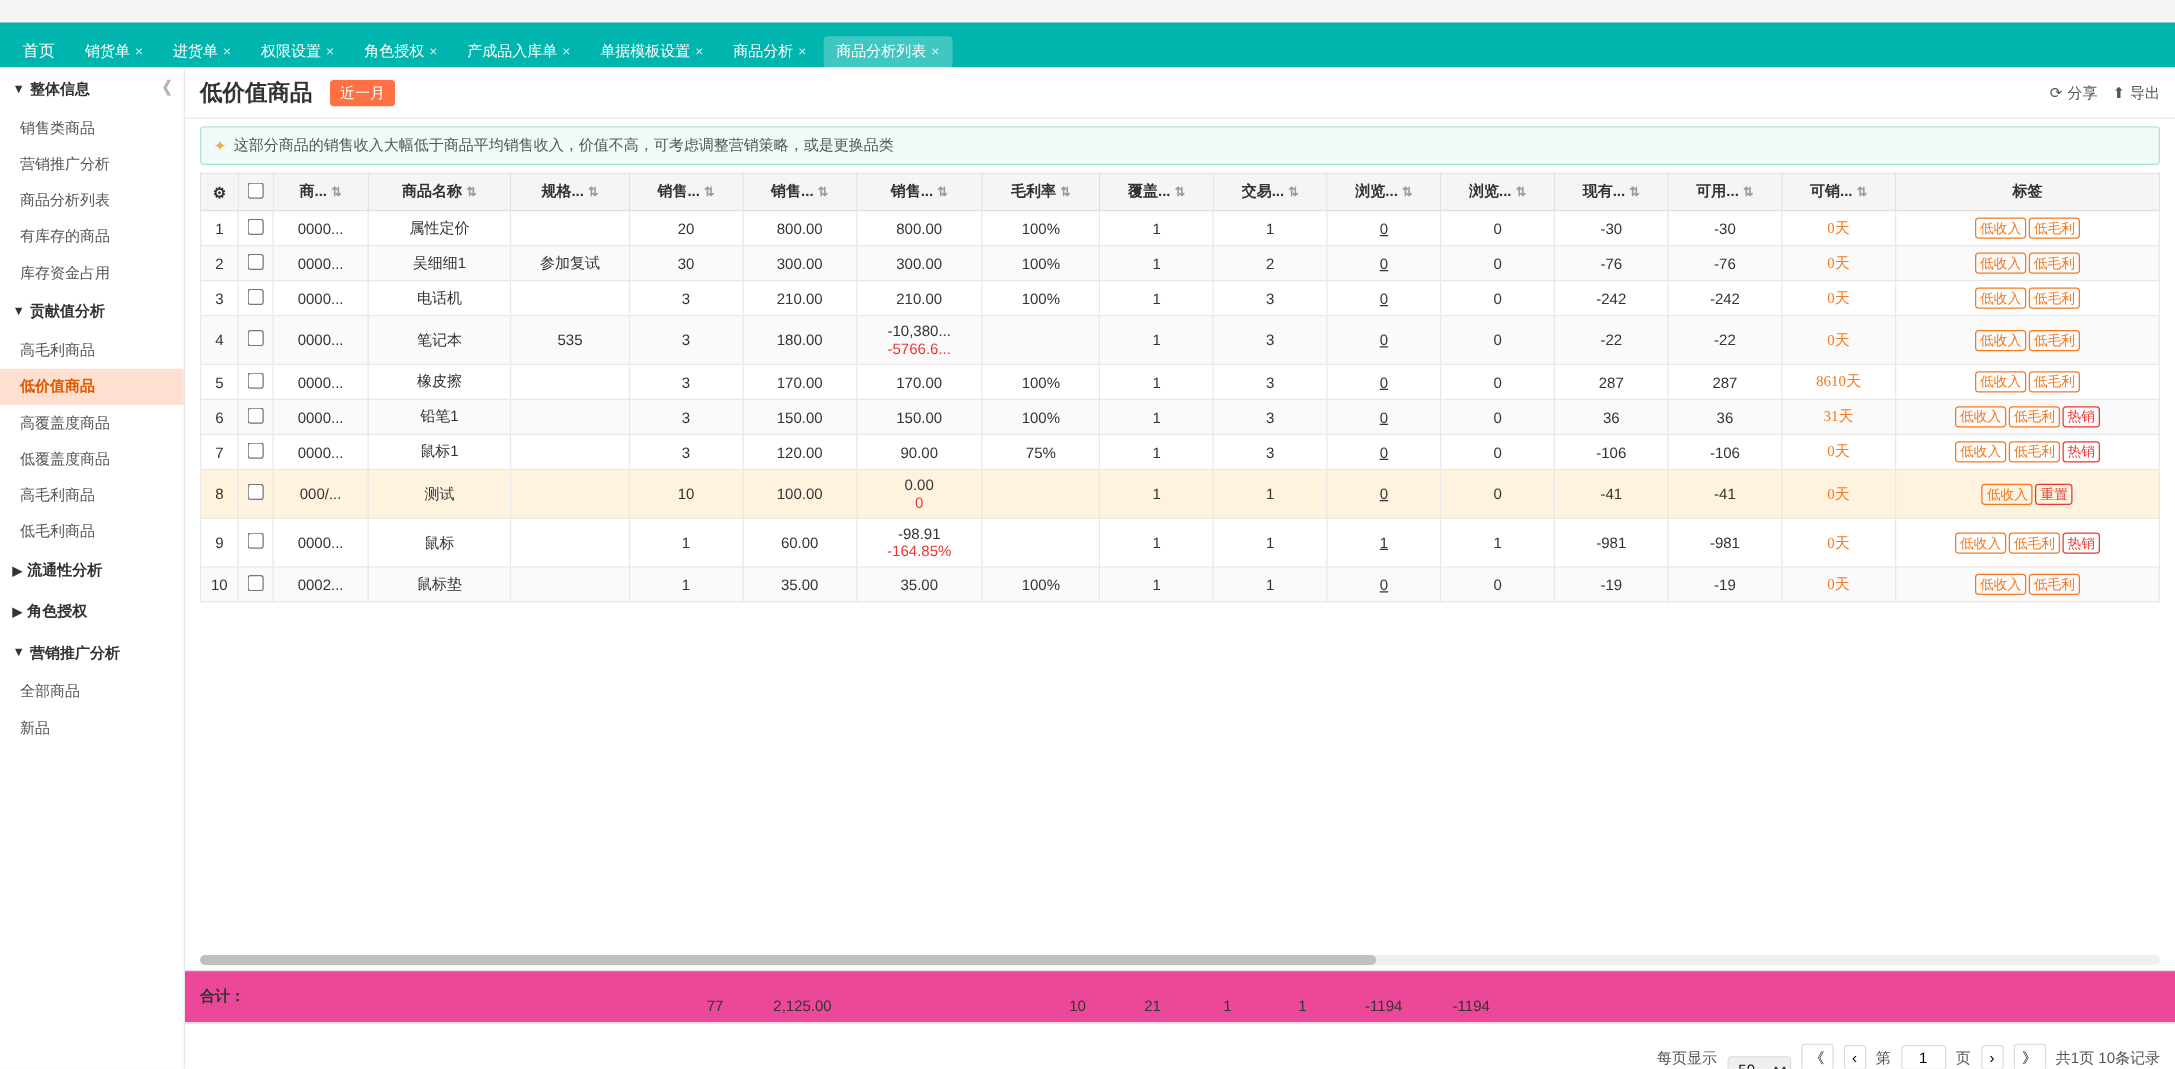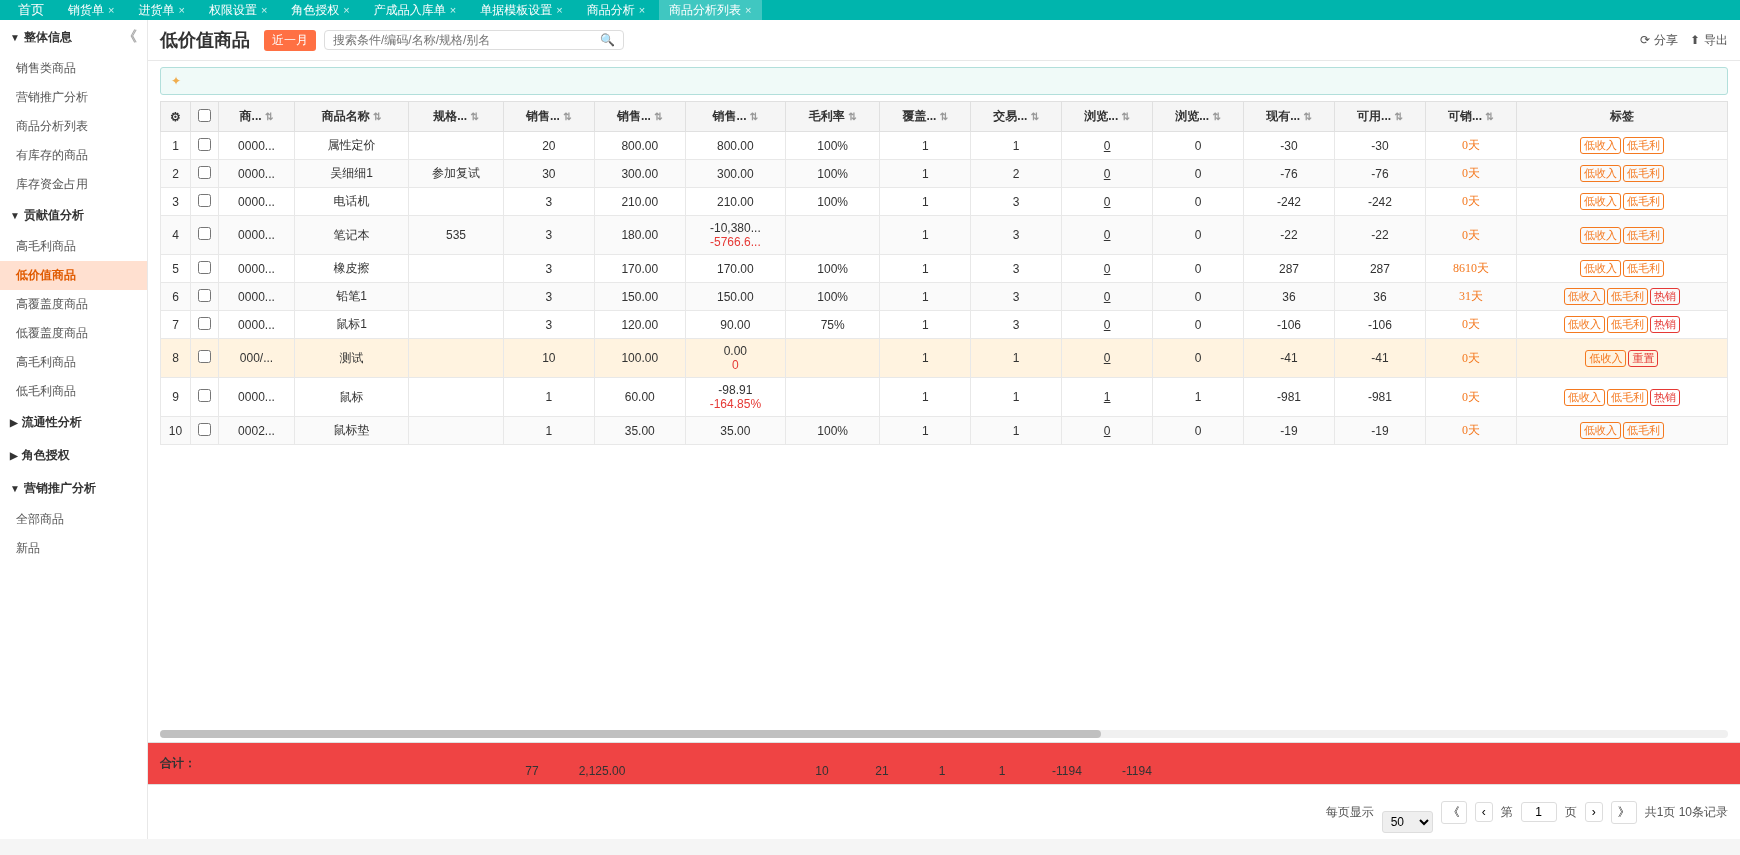--- a/index.html
+++ b/index.html
@@ -1,26 +1,27 @@
 <!DOCTYPE html>
 <html><head>
   <meta charset="utf-8">
   <style>
     * { box-sizing: border-box; margin: 0; padding: 0; font-family: 'Microsoft YaHei', Arial, sans-serif; font-size: 12px; }
     body { background: #f5f5f5; overflow: hidden; width: 1740px; height: 855px; }
 
     
     .top-nav {
       display: flex;
-      align-items: center;
+      align-items: flex-end;
       background: #00b5ad;
-      height: 20px;
+      height: 36px;
       padding: 0 8px;
       color: #fff;
       gap: 4px;
+      margin-top: 18px;
     }
     .nav-item {
       padding: 4px 10px;
       cursor: pointer;
       color: #fff;
       white-space: nowrap;
       border-radius: 3px;
       font-size: 13px;
     }
     .nav-item.active { background: rgba(255,255,255,0.25); }
@@ -186,23 +187,24 @@
     .tag-best { color: #e53935; border-color: #e53935; }
     .link-underline { text-decoration: underline; cursor: pointer; color: #333; }
     .text-orange { color: #f47920; font-family: Liberation Serif, serif; }
 
     
     .table-footer {
       border-top: 1px solid #e0e0e0;
       padding: 6px 12px;
       display: flex;
       align-items: center;
-      background: #ef4444;
+      background: #ec4899;
       font-size: 12px;
       color: #333;
+      gap: 40px;
     }
     .footer-label { font-weight: bold; margin-right: 8px; }
     .footer-cells {
       display: flex;
       flex: 1;
       gap: 0;
       margin-top: 15px;
     }
     .footer-cell {
       text-align: center;
@@ -330,38 +332,35 @@
     </div>
     <div class="sidebar-item">全部商品</div>
     <div class="sidebar-item">新品</div>
   </div>
 
   <div class="content">
 
     <div class="content-header">
       <span class="page-title">低价值商品</span>
       <button class="date-btn">近一月</button>
-      <div class="search-box">
-        <input type="text" placeholder="搜索条件/编码/名称/规格/别名" style="">
-        <span class="search-icon">🔍</span>
-      </div>
       <div class="header-actions">
         <div class="action-btn">
           <span>⟳</span>
           <span>分享</span>
         </div>
         <div class="action-btn">
           <span>⬆</span>
           <span>导出</span>
         </div>
       </div>
     </div>
 
     <div class="info-banner">
       <span class="info-icon">✦</span>
+      <span>这部分商品的销售收入大幅低于商品平均销售收入，价值不高，可考虑调整营销策略，或是更换品类</span>
     </div>
 
     <div class="table-wrap">
       <table>
         <thead>
           <tr>
             <th style="width:30px;">⚙</th>
             <th style="width:28px;"><input type="checkbox" style=""></th>
             <th>商... <span class="sort-icon">⇅</span></th>
             <th>商品名称 <span class="sort-icon">⇅</span></th>

